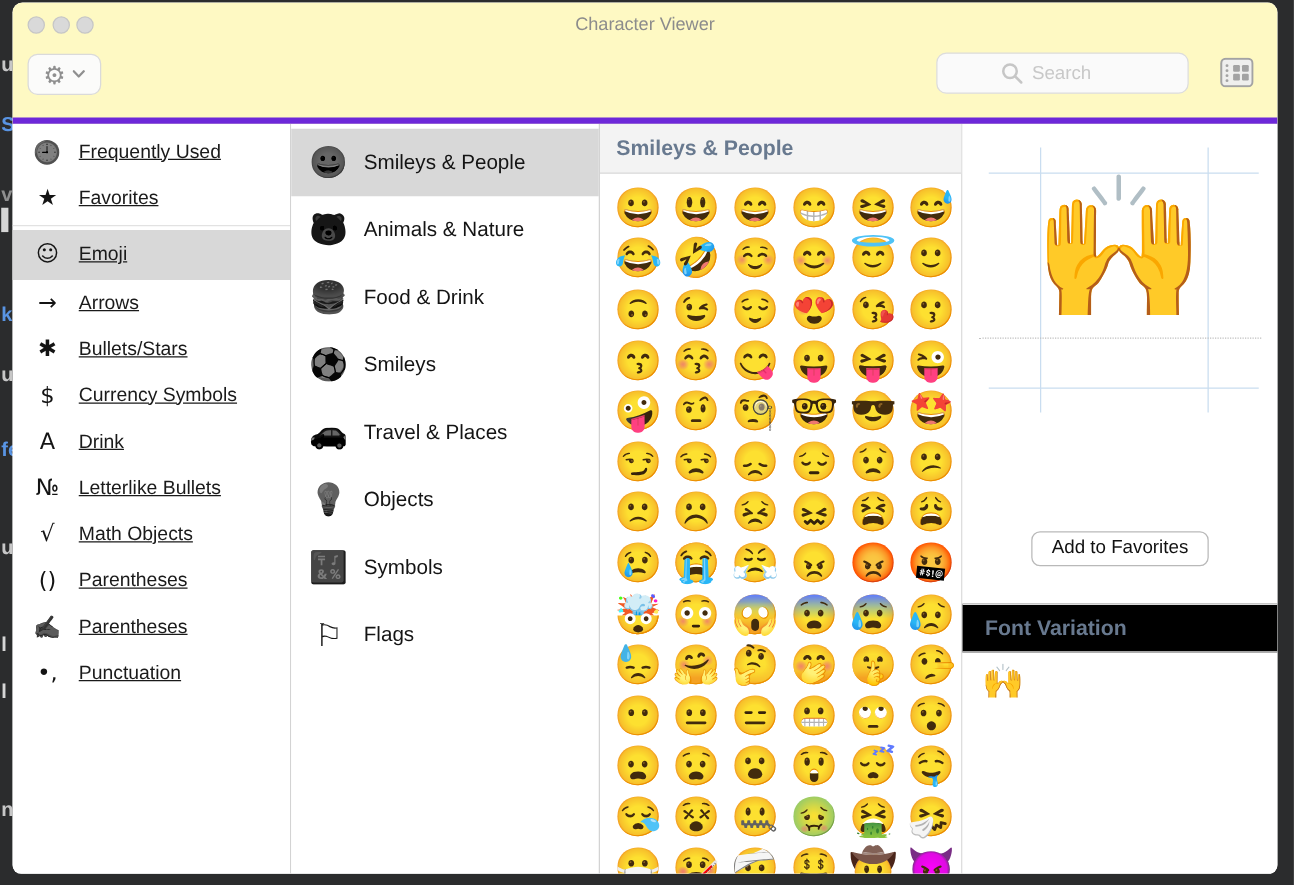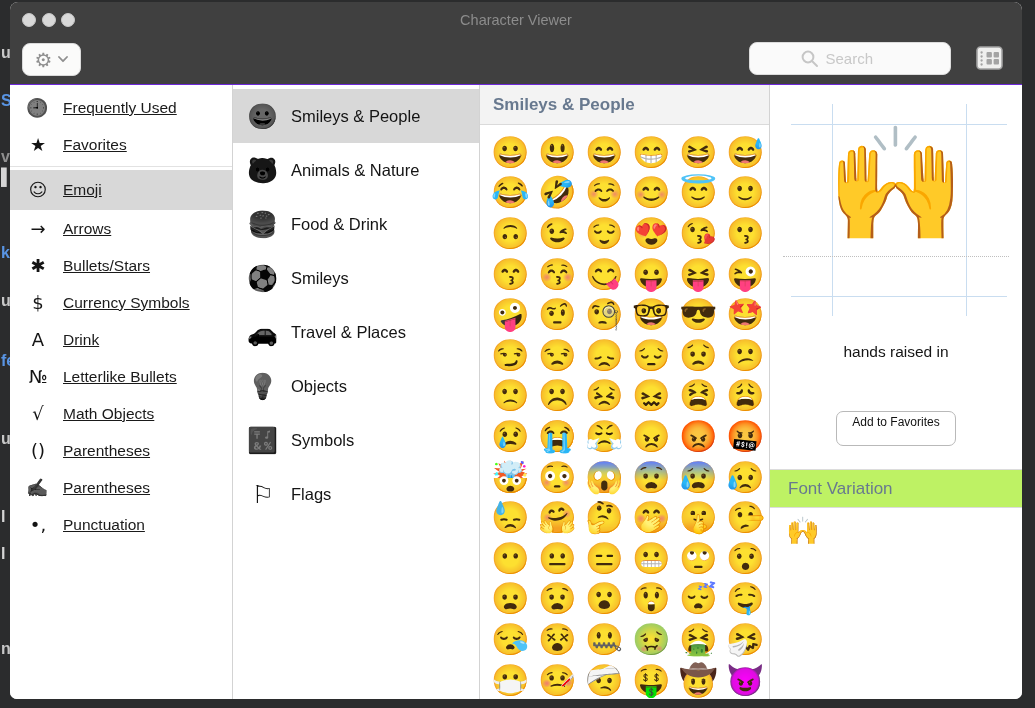--- a/index.html
+++ b/index.html
@@ -9,21 +9,21 @@
   .page { position:relative; width:1035px; height:708px; background:#2b2c2d; overflow:hidden; }
 
   .bg-frag { position:absolute; left:1px; font-size:16px; font-weight:bold; opacity:.9; z-index:0;
              font-family:"Liberation Sans", sans-serif; }
 
   .window { position:absolute; left:10px; top:2px; width:1012px; height:697px;
             background:#fff; border-radius:8px 8px 7px 7px; overflow:hidden; z-index:1;
             display:flex; flex-direction:column; }
 
   
-  .chrome { position:relative; height:83px; background:#404040; border-bottom:1px solid #6d28d9; flex:none; }
+  .chrome { position:relative; height:97px; background:#fef9c3; border-bottom:5px solid #6d28d9; flex:none; }
   .tl { position:absolute; top:11px; width:14px; height:14px; border-radius:50%;
         background:#d9d9d9; border:1px solid #c6c6c6; }
   .tl.close { left:12px; } .tl.min { left:32px; } .tl.max { left:51px; }
   .win-title { position:absolute; top:10px; left:0; right:0; text-align:center;
                font-size:14.5px; color:#8c8c8c; }
   .gear-btn { position:absolute; left:12px; top:41px; width:59px; height:33px;
               background:#fbfbfa; border:1px solid #dadada; border-radius:8px;
               display:flex; align-items:center; justify-content:center; gap:6px; }
   .gear-glyph { font-family:"DejaVu Sans", sans-serif; font-size:20px; color:#8f8f8f; line-height:1;
                 filter:grayscale(1); }
@@ -70,25 +70,25 @@
   .guide-v { position:absolute; top:19px; height:212px; width:1px; background:#c9ddf0; }
   .guide-v.v1 { left:62px; } .guide-v.v2 { left:196px; }
   .guide-h { position:absolute; left:21px; width:216px; height:1px; background:#c9ddf0; }
   .guide-h.h1 { top:39px; } .guide-h.h2 { top:211px; }
   .guide-baseline { position:absolute; left:13px; width:226px; top:171px; border-top:1px dotted #bfbfbf; }
   .preview-emoji { position:absolute; top:44px; left:0; right:0; text-align:center;
                    font-size:112px; line-height:1; }
   .preview-caption { position:absolute; top:255px; left:0; right:0; text-align:center;
                      font-size:15.5px; color:#151515; line-height:24px; }
   .fav-btn-wrap { position:absolute; top:326px; left:0; right:0; text-align:center; }
-  .fav-btn { font-family:"Liberation Sans", sans-serif; font-size:12px; color:#111;
-             background:#fff; border:1px solid #b9b9b9; border-radius:7px; padding:3px 15px 16px; }
-  .fv-header { height:39px; flex:none; background:#bef264; border-top:1px solid #dcdcdc;
+  .fav-btn { font-family:"Liberation Sans", sans-serif; font-size:15px; color:#111;
+             background:#fff; border:1px solid #b9b9b9; border-radius:7px; padding:3px 15px 6px; }
+  .fv-header { height:39px; flex:none; background:#000000; border-top:1px solid #dcdcdc;
                border-bottom:1px solid #dcdcdc; display:flex; align-items:center; padding-left:18px;
-               font-size:17px; font-weight:normal; color:#68798f; }
+               font-size:17px; font-weight:bold; color:#68798f; }
   .fv-body { flex:1; padding:10px 0 0 16px; }
   .fv-emoji { font-size:27px; line-height:1; }
 </style>
 </head>
 <body>
 
 <div class="page">
 
   <div>
       <span class="bg-frag" style="top: 44px; color: rgb(216, 216, 216);">u</span>
@@ -323,21 +323,20 @@
 
       <div class="rightpanel">
         <div class="preview-area">
           <div class="guide-v v1"></div>
           <div class="guide-v v2"></div>
           <div class="guide-h h1"></div>
           <div class="guide-h h2"></div>
           <div class="guide-baseline"></div>
           <div class="preview-emoji">🙌</div>
           <div class="preview-caption">
-            <div>hands raised in</div>
           </div>
           <div class="fav-btn-wrap">
             <button class="fav-btn">Add to Favorites</button>
           </div>
         </div>
         <div class="fv-header">Font Variation</div>
         <div class="fv-body">
           <span class="fv-emoji">🙌</span>
         </div>
       </div>

